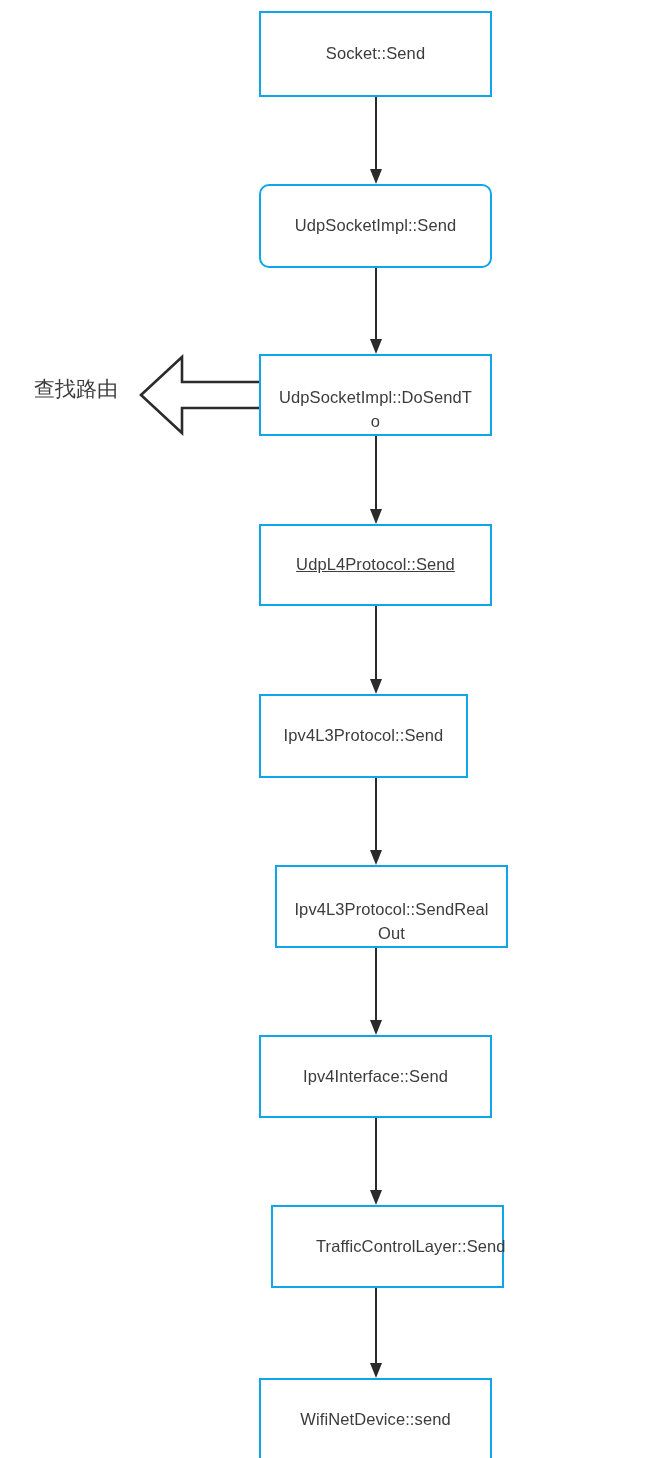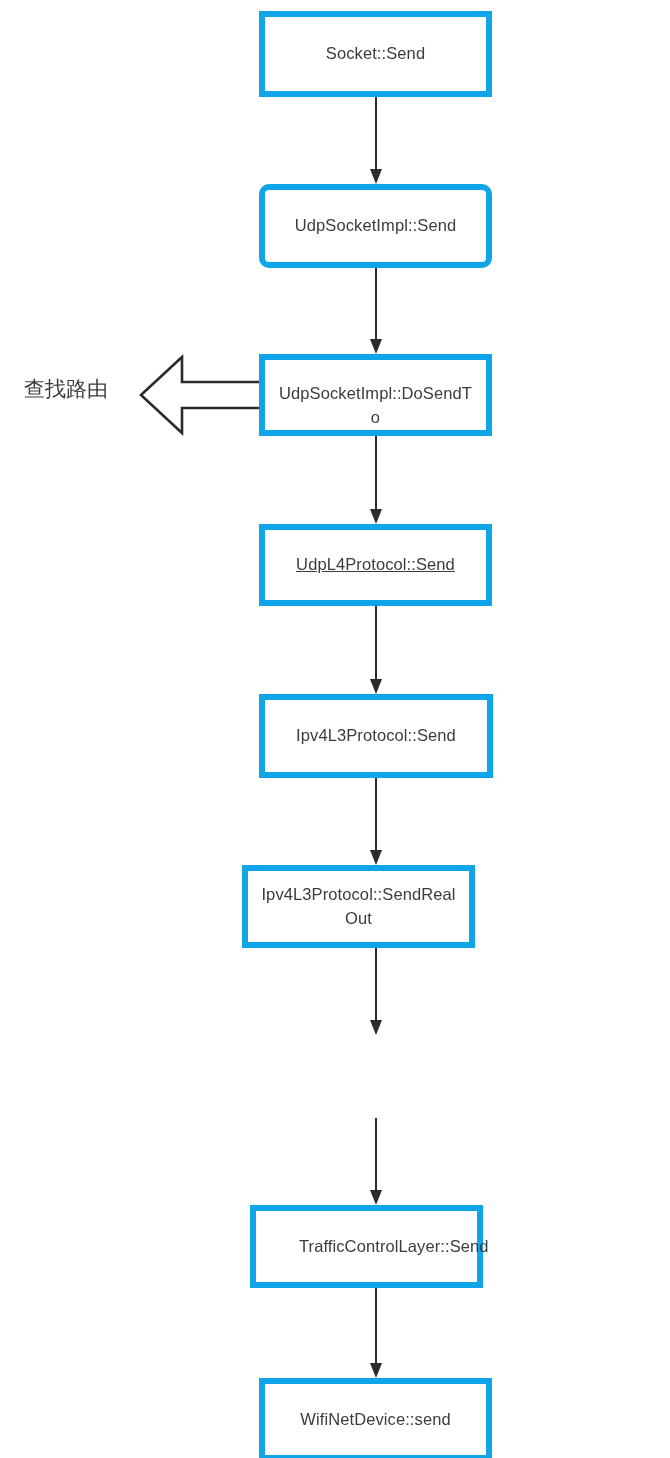--- a/index.html
+++ b/index.html
@@ -20,21 +20,21 @@
     left: 0;
     top: 0;
     width: 670px;
     height: 1458px;
   }
 
   .node {
     position: absolute;
     box-sizing: border-box;
     background: #ffffff;
-    border: 6px solid #0ea5e9;
+    border: 2px solid #0ea5e9;
     display: flex;
     align-items: center;
     justify-content: center;
     text-align: center;
     color: #3c3c3c;
     font-size: 16.5px;
     line-height: 1.45;
     letter-spacing: 0.1px;
     padding: 0 8px;
   }
@@ -69,21 +69,21 @@
   #route-arrow {
     position: absolute;
     left: 136px;
     top: 352px;
     width: 128px;
     height: 86px;
   }
 
   #route-label {
     position: absolute;
-    left: 24px;
+    left: 34px;
     top: 374px;
     width: 108px;
     text-align: left;
     color: #3c3c3c;
     font-size: 21px;
     line-height: 30px;
     font-family: "DejaVu Sans", "Liberation Sans", sans-serif;
     white-space: nowrap;
   }
 </style>
@@ -129,46 +129,49 @@
 
   <div class="node" style="left:259px; top:524px; width:233px; height:82px;text-decoration:underline;">
     <span class="label">UdpL4Protocol::Send</span>
   </div>
 
   <div class="connector" style="left:375px; top:606px; height:88px;">
     <span class="stem" style="height:73px;"></span>
     <span class="head" style="top:73px;"></span>
   </div>
 
-  <div class="node" style="left:259px; top:694px; width:234px; height:84px;">
+  <div class="node" style="left:259px; top:694px; width:209px; height:84px;">
     <span class="label">Ipv4L3Protocol::Send</span>
   </div>
 
   <div class="connector" style="left:375px; top:778px; height:87px;">
     <span class="stem" style="height:72px;"></span>
     <span class="head" style="top:72px;"></span>
   </div>
 
-  <div class="node" style="left:242px; top:865px; width:233px; height:83px;">
+  <div class="node" style="left:275px; top:865px; width:233px; height:83px;align-items:flex-end;">
     <span class="label">Ipv4L3Protocol::SendReal
 Out</span>
   </div>
 
   <div class="connector" style="left:375px; top:948px; height:87px;">
     <span class="stem" style="height:72px;"></span>
     <span class="head" style="top:72px;"></span>
   </div>
 
+  <div class="node" style="left:259px; top:1035px; width:233px; height:83px;">
+    <span class="label">Ipv4Interface::Send</span>
+  </div>
 
   <div class="connector" style="left:375px; top:1118px; height:87px;">
     <span class="stem" style="height:72px;"></span>
     <span class="head" style="top:72px;"></span>
   </div>
 
-  <div class="node" style="left:250px; top:1205px; width:233px; height:83px;padding-left:43px;">
+  <div class="node" style="left:271px; top:1205px; width:233px; height:83px;padding-left:43px;">
     <span class="label">TrafficControlLayer::Send</span>
   </div>
 
   <div class="connector" style="left:375px; top:1288px; height:90px;">
     <span class="stem" style="height:75px;"></span>
     <span class="head" style="top:75px;"></span>
   </div>
 
   <div class="node" style="left:259px; top:1378px; width:233px; height:83px;">
     <span class="label">WifiNetDevice::send</span>

